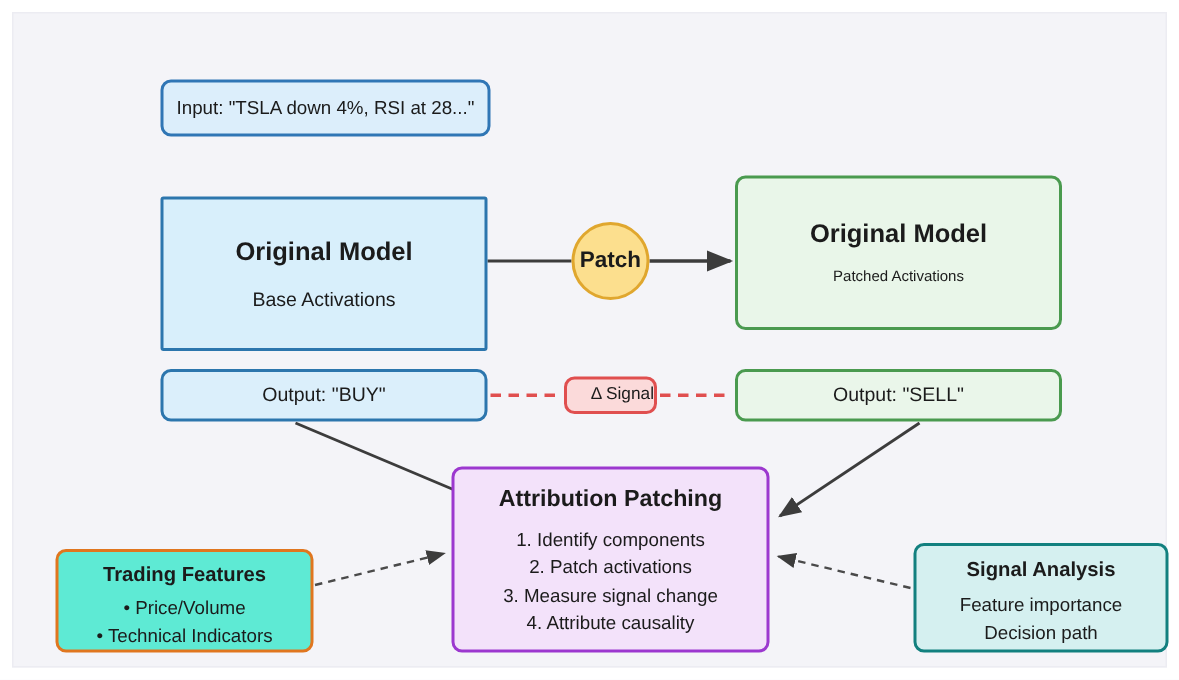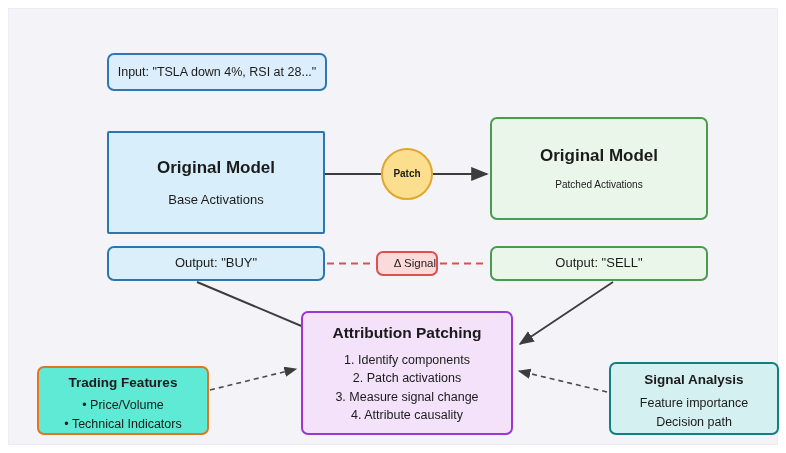--- a/index.html
+++ b/index.html
@@ -77,21 +77,21 @@
   }
   #node-modified .ttl { font-size: 17px; margin-bottom: 13px; }
   #node-modified .sub { font-size: 10px; }
 
   
   #node-patch {
     left: 381px; top: 148px; width: 52px; height: 52px;
     background: #fcdf8e;
     border: 2px solid #e0a72e;
     border-radius: 50%;
-    font-size: 10px;
+    font-size: 15px;
     font-weight: bold;
   }
 
   
   #node-buy {
     left: 107px; top: 246px; width: 218px; height: 35px;
     background: #dbeffb;
     border: 2px solid #2c76ad;
     border-radius: 7px;
     font-size: 13px;

